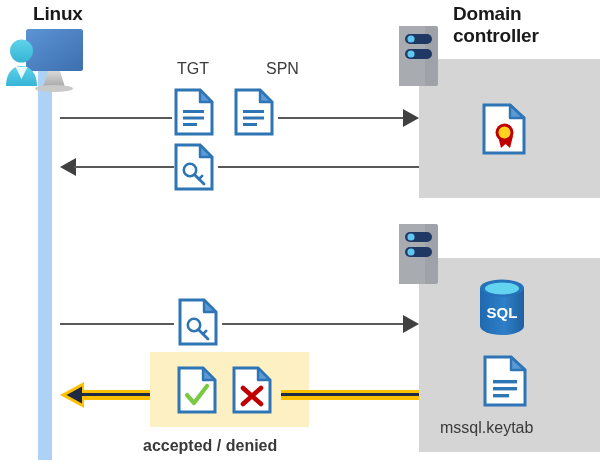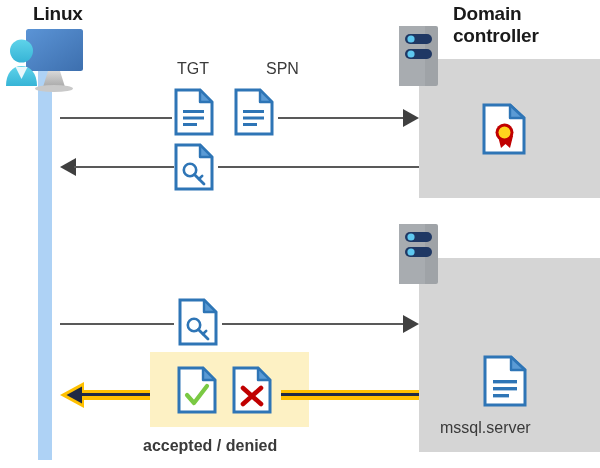--- a/index.html
+++ b/index.html
@@ -119,32 +119,47 @@
     <svg width="39" height="60" viewBox="0 0 39 60">
       <rect x="0" y="0" width="39" height="60" rx="2" fill="#9fa3a7"></rect>
       <rect x="0" y="0" width="26" height="60" fill="#a8acb0"></rect>
       <rect x="6" y="8" width="27" height="10" rx="5" fill="#1f3864"></rect>
       <circle cx="12" cy="13" r="3.6" fill="#5ec8f0"></circle>
       <rect x="6" y="23" width="27" height="10" rx="5" fill="#1f3864"></rect>
       <circle cx="12" cy="28" r="3.6" fill="#5ec8f0"></circle>
     </svg>
   </div>
 
+  <div class="abs" style="left:477px;top:278px;width:50px;height:58px;">
+    <svg width="50" height="58" viewBox="0 0 50 58">
+      <defs>
+        <linearGradient id="sqlGrad" x1="0" y1="0" x2="1" y2="0">
+          <stop offset="0%" stop-color="#1f69b0"></stop>
+          <stop offset="55%" stop-color="#2e80c8"></stop>
+          <stop offset="100%" stop-color="#1f5fa0"></stop>
+        </linearGradient>
+      </defs>
+      <path d="M3 10 v38 c0 5 10 9 22 9 c12 0 22 -4 22 -9 v-38 z" fill="url(#sqlGrad)"></path>
+      <ellipse cx="25" cy="10" rx="22" ry="8.5" fill="#2573ba"></ellipse>
+      <ellipse cx="25" cy="10.5" rx="17" ry="6" fill="#63d4f0"></ellipse>
+      <text x="25" y="40" text-anchor="middle" fill="#ffffff" font-family="Liberation Sans, sans-serif" font-size="15" font-weight="bold">SQL</text>
+    </svg>
+  </div>
 
   <div class="abs" style="left:483px;top:355px;width:44px;height:52px;">
     <svg width="44" height="52" viewBox="0 0 44 52">
       <path d="M2 2 h26 l14 13 v35 h-40 z" fill="#ffffff" stroke="#2e75b6" stroke-width="3"></path>
       <path d="M28 2 v13 h14 z" fill="#5b9bd5" stroke="#2e75b6" stroke-width="2.4" stroke-linejoin="round"></path>
       <rect x="10" y="25" width="24" height="3.4" fill="#2e75b6"></rect>
       <rect x="10" y="32" width="24" height="3.4" fill="#2e75b6"></rect>
       <rect x="10" y="39" width="16" height="3.4" fill="#2e75b6"></rect>
     </svg>
   </div>
 
-  <div class="abs lbl" style="left:440px;top:418px;">mssql.server</div>
+  <div class="abs lbl" style="left:440px;top:418px;">mssql.keytab</div>
 
   <div class="abs lbl" style="left:177px;top:59px;">TGT</div>
   <div class="abs lbl" style="left:236px;top:59px;margin-left:30px;">SPN</div>
 
   <div class="abs hline" style="left:60px;top:117px;width:112px;"></div>
 
   <div class="abs" style="left:174px;top:88px;width:40px;height:48px;">
     <svg width="40" height="48" viewBox="0 0 40 48">
       <path d="M2 2 h24 l12 12 v32 h-36 z" fill="#ffffff" stroke="#2e75b6" stroke-width="3"></path>
       <path d="M26 2 v12 h12 z" fill="#5b9bd5" stroke="#2e75b6" stroke-width="2.4" stroke-linejoin="round"></path>

